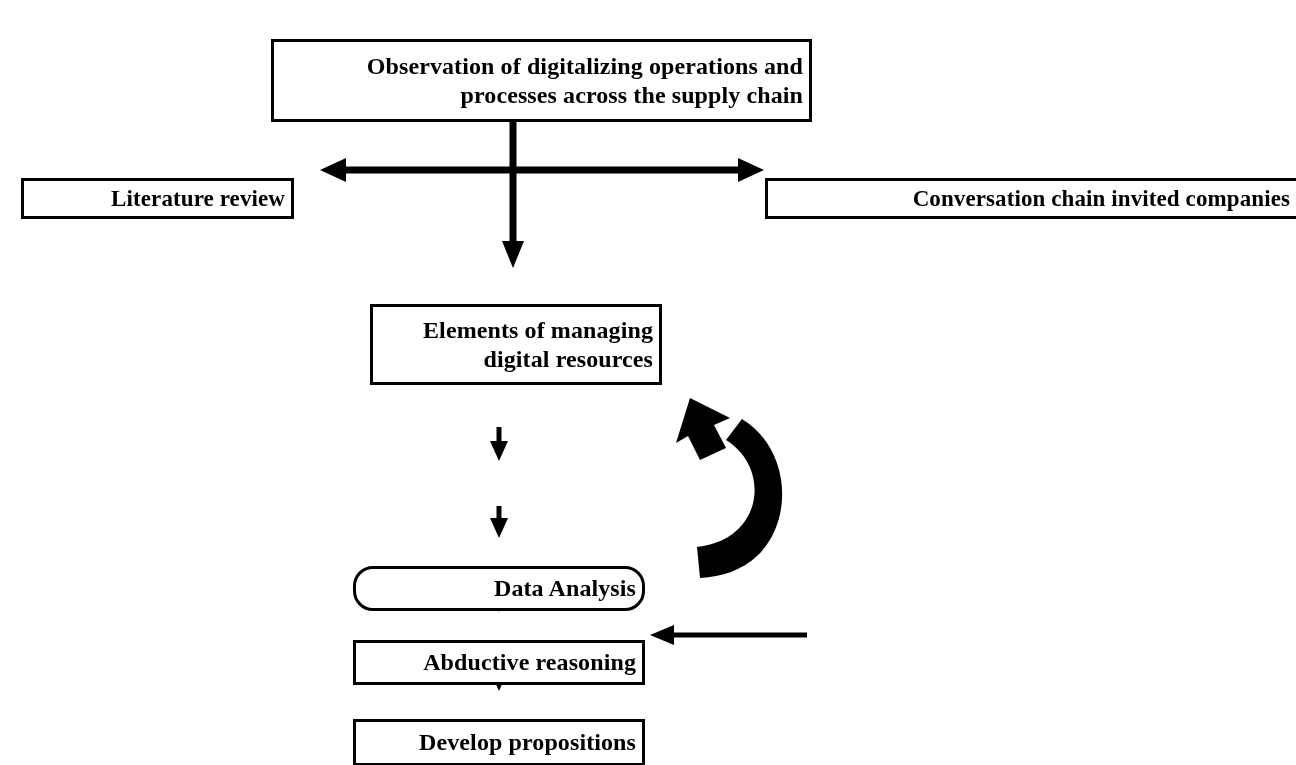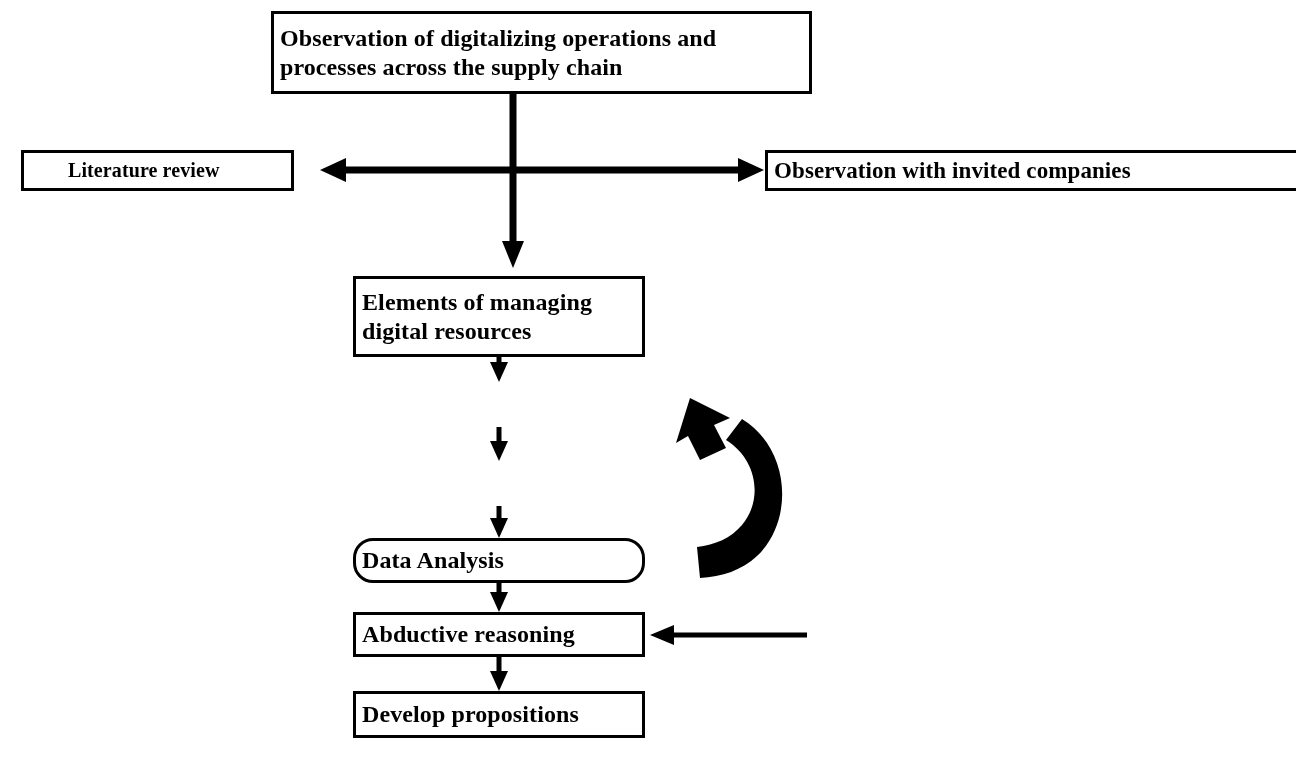--- a/index.html
+++ b/index.html
@@ -17,56 +17,57 @@
     overflow: hidden;
   }
   .node {
     position: absolute;
     box-sizing: border-box;
     background: #ffffff;
     border: 3px solid #000000;
     display: flex;
     align-items: center;
     justify-content: center;
-    text-align: left;
+    text-align: right;
     font-weight: bold;
     color: #000000;
     line-height: 1.18;
     letter-spacing: 0.1px;
+    margin-top: 28px;
   }
   .node-text {
     display: block;
     width: 100%;
     padding: 0 6px;
     white-space: pre-line;
   }
 
   
   #node-observation {
     left: 271px;  top: 11px;
     width: 541px; height: 83px;
     font-size: 24px;
   }
 
   
   #node-literature {
     left: 21px;   top: 150px;
     width: 273px; height: 41px;
-    font-size: 20px;
+    font-size: 23px;
     padding-left: 38px;
   }
   #node-conversation {
     left: 765px;  top: 150px;
     width: 534px; height: 41px;
     font-size: 23px;
   }
 
   
   #node-elements {
-    left: 353px;  top: 276px;
+    left: 370px;  top: 276px;
     width: 292px; height: 81px;
     font-size: 24px;
   }
   #node-interviews {
     left: 353px;  top: 382px;
     width: 292px; height: 45px;
     font-size: 24px;
   }
   #node-code-interview {
     left: 353px;  top: 461px;
@@ -183,21 +184,21 @@
   <div class="node" id="node-observation">
     <span class="node-text">Observation of digitalizing operations and
 processes across the supply chain</span>
   </div>
 
   <div class="node" id="node-literature">
     <span class="node-text">Literature review</span>
   </div>
 
   <div class="node" id="node-conversation">
-    <span class="node-text">Observation with invited companies</span>
+    <span class="node-text">Conversation chain invited companies</span>
   </div>
 
   <div class="node" id="node-elements">
     <span class="node-text">Elements of managing
 digital resources</span>
   </div>
 
 
 
   <div class="node" id="node-data-analysis">

